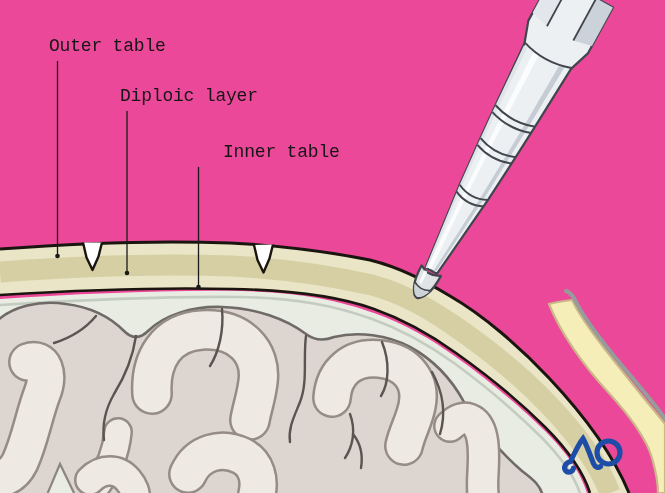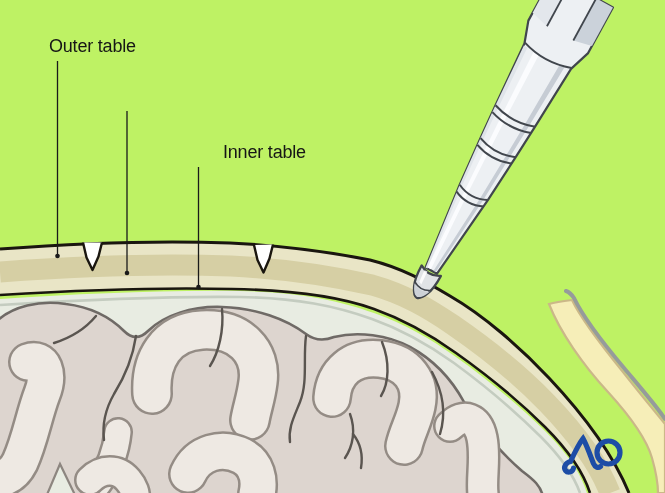--- a/index.html
+++ b/index.html
@@ -1,18 +1,18 @@
 <!DOCTYPE html>
 <html><head>
 <meta charset="utf-8">
 <style>
   html,body{margin:0;padding:0;background:#fff;}
   .canvas{
-    position:relative;width:665px;height:493px;background:#bef264;
-    overflow:hidden;font-family:Liberation Sans, sans-serif;
+    position:relative;width:665px;height:493px;background:#ec4899;
+    overflow:hidden;font-family:Liberation Mono, monospace;
   }
   .scene{position:absolute;left:0;top:0;}
   .anno-label{
     position:absolute;font-size:18px;line-height:1.1;color:#161616;
     letter-spacing:-0.2px;white-space:nowrap;font-weight:400;
   }
   #label-outer{left:49px;top:37px;}
   #label-diploic{left:120px;top:87px;}
   #label-inner{left:195px;top:143px;margin-left:28px;}
   .sr-only{position:absolute;width:1px;height:1px;overflow:hidden;clip:rect(0 0 0 0);white-space:nowrap;}
@@ -168,16 +168,17 @@
 
     <g transform="translate(560,435)" role="img" aria-label="AO">
       <path d="M 13.5,33 C 13,37 8,38.5 5.5,35.5 C 3,32 6,27.5 10.5,26.5
                C 14,19 19,8.5 23,3.5 C 26.5,9.5 30.5,21 33.5,28.5
                C 35,32 38,33.5 40.5,31.5" fill="none" stroke="#1d4da6" stroke-width="5.2" stroke-linecap="round"></path>
       <circle cx="48.5" cy="17.5" r="11.5" fill="none" stroke="#1d4da6" stroke-width="5.2"></circle>
     </g>
   </svg>
 
   <div class="anno-label" id="label-outer">Outer table</div>
+  <div class="anno-label" id="label-diploic">Diploic layer</div>
   <div class="anno-label" id="label-inner">Inner table</div>
 
   <span class="sr-only">AO</span>
 </div>
 
 </body></html>

